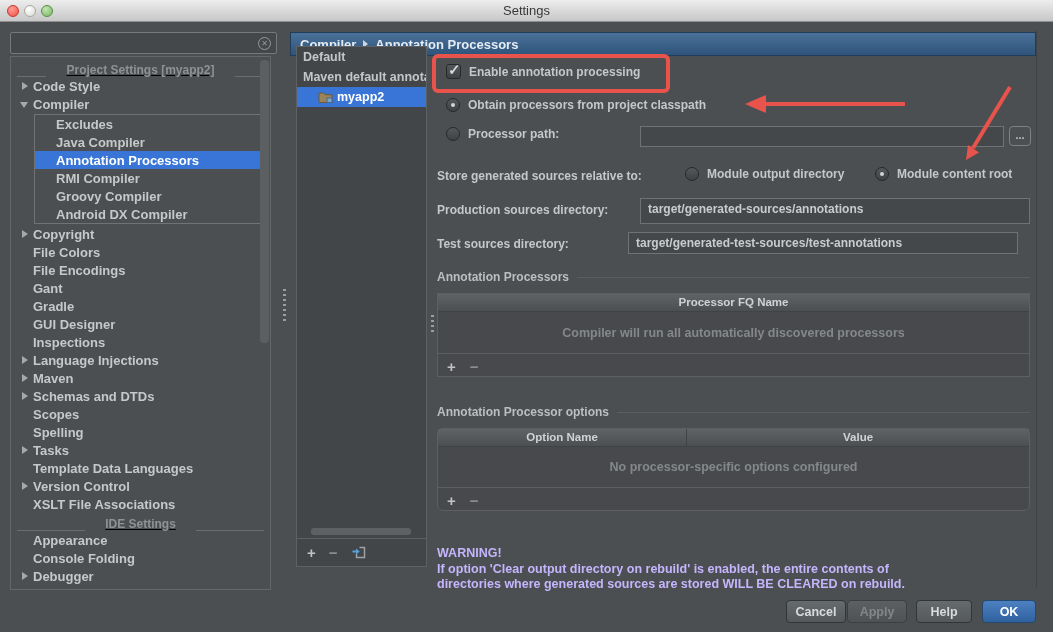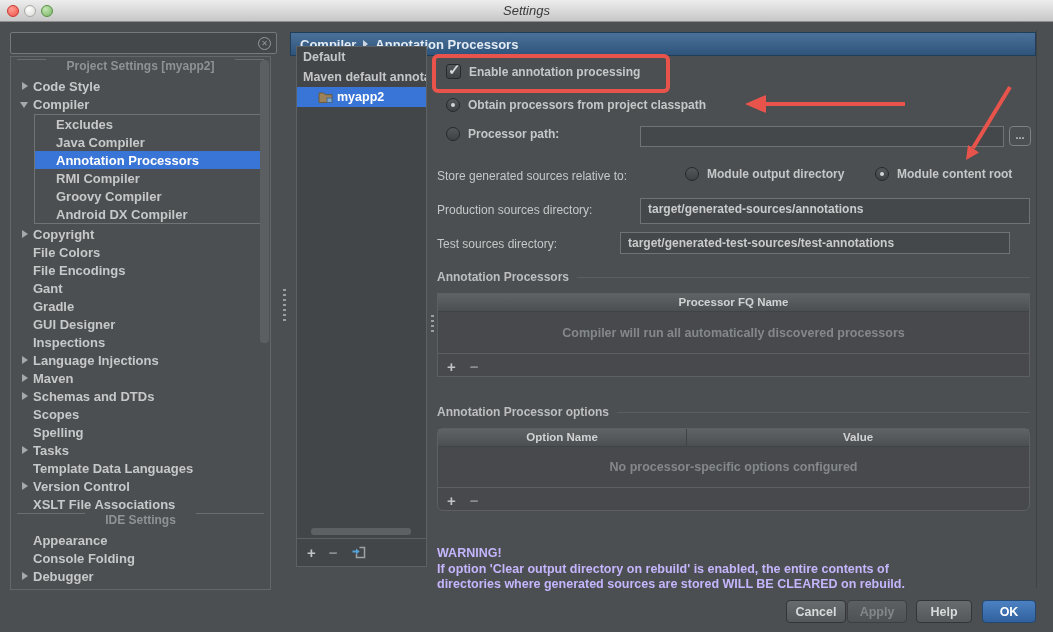--- a/index.html
+++ b/index.html
@@ -2,21 +2,21 @@
 <html style="--selection-blue: #3875d6; --annotation-red: #e8544b; --header-blue-top: #4a7199; --header-blue-bottom: #2f547c;"><head>
 <meta charset="utf-8">
 <style>
   html,body{margin:0;padding:0;background:#222;}
   .stage{position:relative;width:1053px;height:632px;background:#4c4f51;overflow:hidden;
          font-family:"Liberation Sans",sans-serif;}
   
   .titlebar{position:absolute;left:0;top:0;width:100%;height:22px;
             background:linear-gradient(#ededed,#c7c7c7);border-bottom:1px solid #8e8e8e;box-sizing:border-box;}
   .win-title{position:absolute;left:0;right:0;top:0;height:22px;text-align:center;line-height:22px;
-             font-size:13px;color:#3a3a3a;font-style:italic;}
+             font-size:13px;color:#3a3a3a;}
   .light{position:absolute;top:5px;width:12px;height:12px;border-radius:50%;box-sizing:border-box;}
   .light.close{left:7px;background:radial-gradient(circle at 35% 30%,#ff9d94,#ef5349);border:1px solid #c6382e;}
   .light.min{left:24px;background:radial-gradient(circle at 35% 30%,#ffffff,#d8d8d3);border:1px solid #a8a8a3;}
   .light.zoom{left:41px;background:radial-gradient(circle at 35% 30%,#c4e6b3,#77b463);border:1px solid #598f46;}
   
   .search{position:absolute;left:10px;top:32px;width:267px;height:22px;background:#45484a;
           border:1px solid #76797b;border-radius:2px;box-sizing:border-box;}
   .search input{position:absolute;left:4px;top:1px;width:235px;height:18px;background:transparent;border:none;
           outline:none;color:#d0d2d3;font:12px "Liberation Sans",sans-serif;}
   .clear-icon{position:absolute;right:5px;top:4px;width:13px;height:13px;border:1px solid #96989a;
@@ -27,21 +27,21 @@
   .tree-row{display:flex;align-items:center;height:18px;padding-left:7px;font-size:13px;font-weight:bold;
           color:#c6c8c9;white-space:nowrap;}
   .tree-row.selected{background:var(--selection-blue);color:#fff;}
   .arrow{width:15px;flex:0 0 15px;height:18px;position:relative;}
   .arrow.right::after{content:"";position:absolute;left:4px;top:5px;border-left:6px solid #a6a9ab;
           border-top:4px solid transparent;border-bottom:4px solid transparent;}
   .arrow.down::after{content:"";position:absolute;left:2px;top:7px;border-top:6px solid #a6a9ab;
           border-left:4px solid transparent;border-right:4px solid transparent;}
   .group-box{margin:1px 5px 1px 23px;border:1px solid #707375;}
   .group-box .tree-row{padding-left:21px;}
-  .tree-section{display:flex;align-items:flex-start;height:18px;padding:0 6px;gap:20px;}
+  .tree-section{display:flex;align-items:flex-end;height:18px;padding:0 6px;gap:20px;text-decoration:underline;}
   .tree-section .sec-label{font-size:12px;font-weight:bold;color:#8f9295;white-space:nowrap;}
   .tree-section .line{flex:1;height:1px;background:#6b6e70;}
   .tree-vthumb{position:absolute;right:1px;top:3px;width:9px;height:283px;background:#5b5f61;border-radius:4px;}
   .grip{background:repeating-linear-gradient(to bottom,#9b9ea0 0 2px,transparent 2px 5px);width:3px;position:absolute;}
   .sidebar-grip{left:283px;top:289px;height:32px;}
   
   .main{position:absolute;left:290px;top:30px;width:747px;height:558px;border-right:1px solid #3f4244;box-sizing:border-box;}
   .main-header{position:absolute;left:0;top:2px;right:0;height:24px;box-sizing:border-box;
           background:linear-gradient(var(--header-blue-top),var(--header-blue-bottom));
           border:1px solid #203d5a;display:flex;align-items:center;padding-left:9px;
@@ -56,21 +56,21 @@
   .profile-row svg{margin-right:4px;flex:0 0 auto;}
   .profiles-hthumb{position:absolute;left:14px;bottom:31px;width:100px;height:7px;background:#5d6163;border-radius:3px;}
   .profiles-toolbar{position:absolute;left:0;right:0;bottom:0;height:27px;border-top:1px solid #5e6163;
           display:flex;align-items:center;gap:13px;padding-left:10px;}
   .tb-glyph{font-size:15px;font-weight:bold;color:#c0c2c4;line-height:1;}
   .tb-glyph.dim{color:#8e9193;}
   .panel-grip{left:141px;top:285px;height:20px;}
   
   .row{position:absolute;display:flex;align-items:center;gap:8px;}
   .lbl{font-size:12px;font-weight:bold;color:#c5c7c8;white-space:nowrap;}
-  .abs-lbl{position:absolute;font-size:12px;font-weight:normal;color:#c5c7c8;white-space:nowrap;}
+  .abs-lbl{position:absolute;font-size:12px;font-weight:bold;color:#c5c7c8;white-space:nowrap;}
   .cb{width:15px;height:15px;border:1px solid #26282a;border-radius:3px;
       background:linear-gradient(#54585b,#3f4245);position:relative;box-sizing:border-box;}
   .cb.checked::after{content:"✓";position:absolute;left:1px;top:-4px;font-size:15px;font-weight:bold;color:#d6d8d9;}
   .radio{width:14px;height:14px;border:1px solid #26282a;border-radius:50%;
       background:linear-gradient(#54585b,#3f4245);position:relative;box-sizing:border-box;flex:0 0 14px;}
   .radio.selected::after{content:"";position:absolute;left:4px;top:4px;width:4px;height:4px;border-radius:50%;background:#d2d4d5;}
   .field{position:absolute;background:#45484a;border:1px solid #707375;box-sizing:border-box;font-size:12px;
       font-weight:bold;color:#c9cbcc;padding-left:7px;white-space:nowrap;overflow:hidden;}
   .browse{position:absolute;width:22px;height:20px;border:1px solid #7e8183;border-radius:4px;color:#c0c2c4;
       font-size:11px;font-weight:bold;text-align:center;line-height:17px;box-sizing:border-box;}
@@ -292,21 +292,21 @@
       <span class="lbl">Module output directory</span>
     </div>
     <div class="row" style="left:585px;top:137px;">
       <span class="radio selected"></span>
       <span class="lbl">Module content root</span>
     </div>
 
     <span class="abs-lbl" style="left:147px;top:173px;">Production sources directory:</span>
     <div class="field" style="left:350px;top:168px;width:390px;height:26px;line-height:20px;">target/generated-sources/annotations</div>
     <span class="abs-lbl" style="left:147px;top:207px;">Test sources directory:</span>
-    <div class="field" style="left:330px;top:202px;width:390px;height:22px;line-height:20px;">target/generated-test-sources/test-annotations</div>
+    <div class="field" style="left:338px;top:202px;width:390px;height:22px;line-height:20px;">target/generated-test-sources/test-annotations</div>
 
     <div class="section-title" style="left:147px;top:240px;">
       <span class="st-label">Annotation Processors</span>
       <span class="line"></span>
     </div>
     <div class="dtable" style="left:147px;top:263px;height:84px;">
       <div class="thead">
         <span class="th">Processor FQ Name</span>
       </div>
       <div class="tbody" style="height:41px;">

